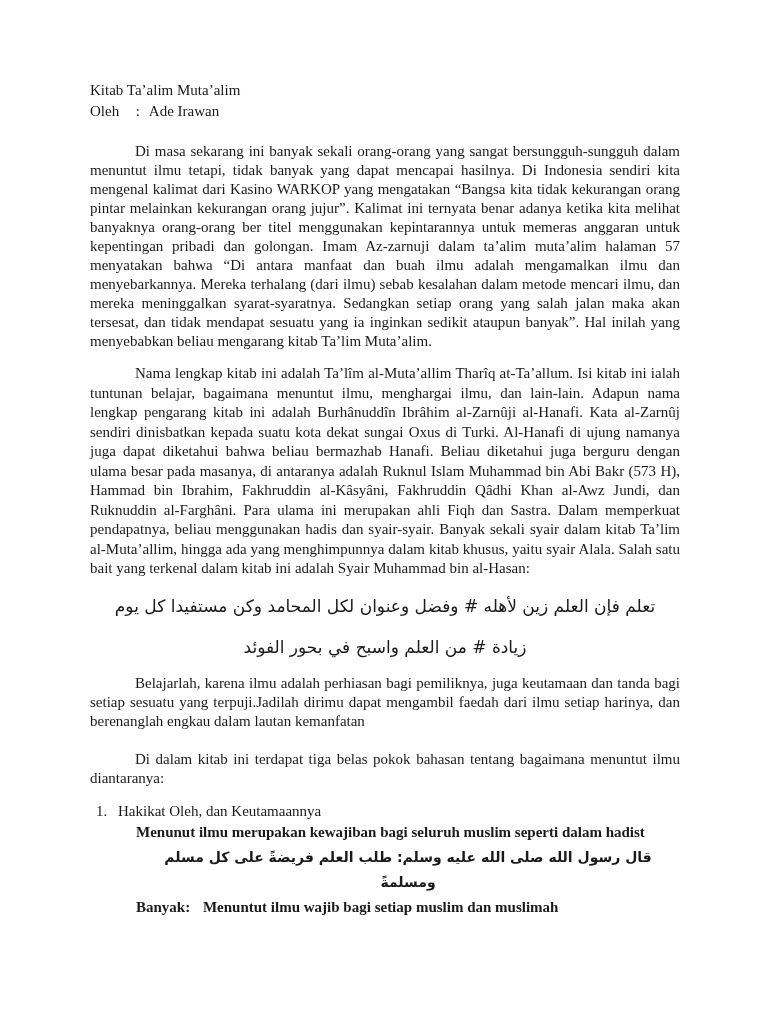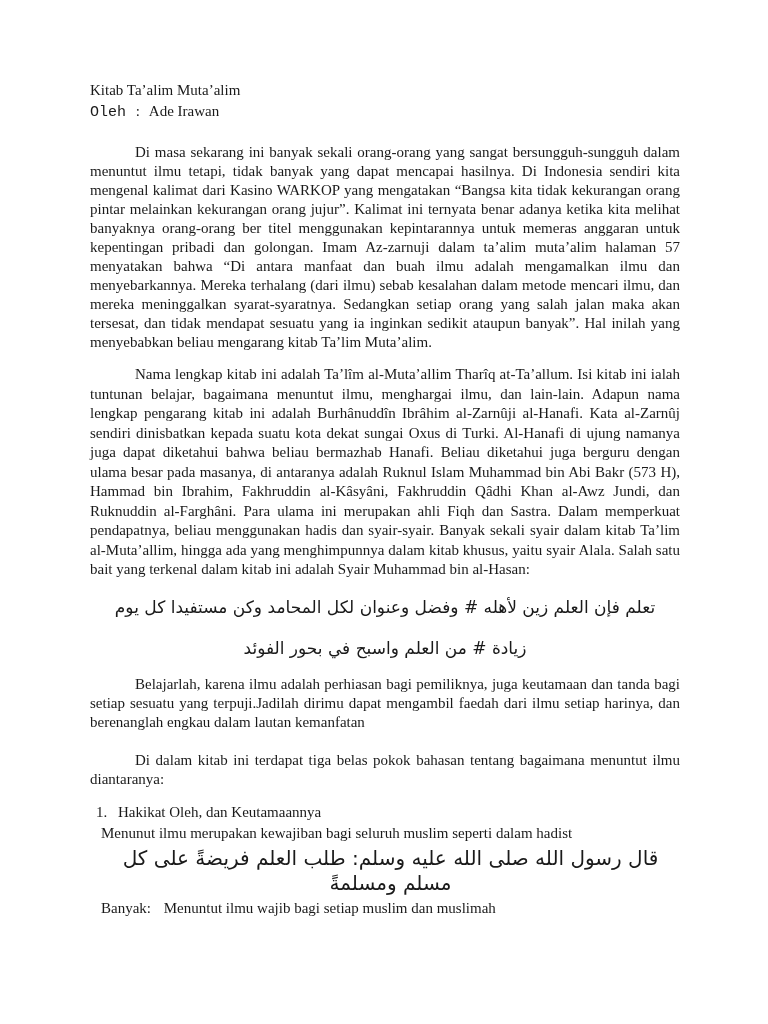--- a/index.html
+++ b/index.html
@@ -24,21 +24,20 @@
     font-size: 15px;
   }
   .hdr-line {
     margin: 0;
     line-height: 21px;
     text-align: left;
   }
   .byline-label {
     display: inline-block;
     width: 42px;
-    font-family: Liberation Mono, monospace;
   }
   .byline-sep {
     display: inline-block;
     margin-right: 6px;
   }
   .para {
     margin: 20px 0 0 0;
     text-align: justify;
     text-indent: 45px;
     line-height: 19px;
@@ -72,32 +71,33 @@
     display: flex;
     line-height: 21px;
     margin: 0;
   }
   .li-num {
     display: inline-block;
     width: 22px;
     flex: 0 0 22px;
   }
   .li-content {
-    margin-left: 5px;
+    margin-left: 40px;
+    font-weight: bold;
   }
   .li-line {
     margin: 0;
     line-height: 21px;
     text-align: left;
   }
   .li-arabic {
     margin: 2px 0;
     text-align: center;
     font-family: "DejaVu Sans", sans-serif;
-    font-size: 20px;
+    font-size: 14px;
     line-height: 25px;
     direction: rtl;
   }
   .meaning-label {
     display: inline-block;
     margin-right: 9px;
   }
   .li-body {
     margin: 0;
     text-align: justify;

